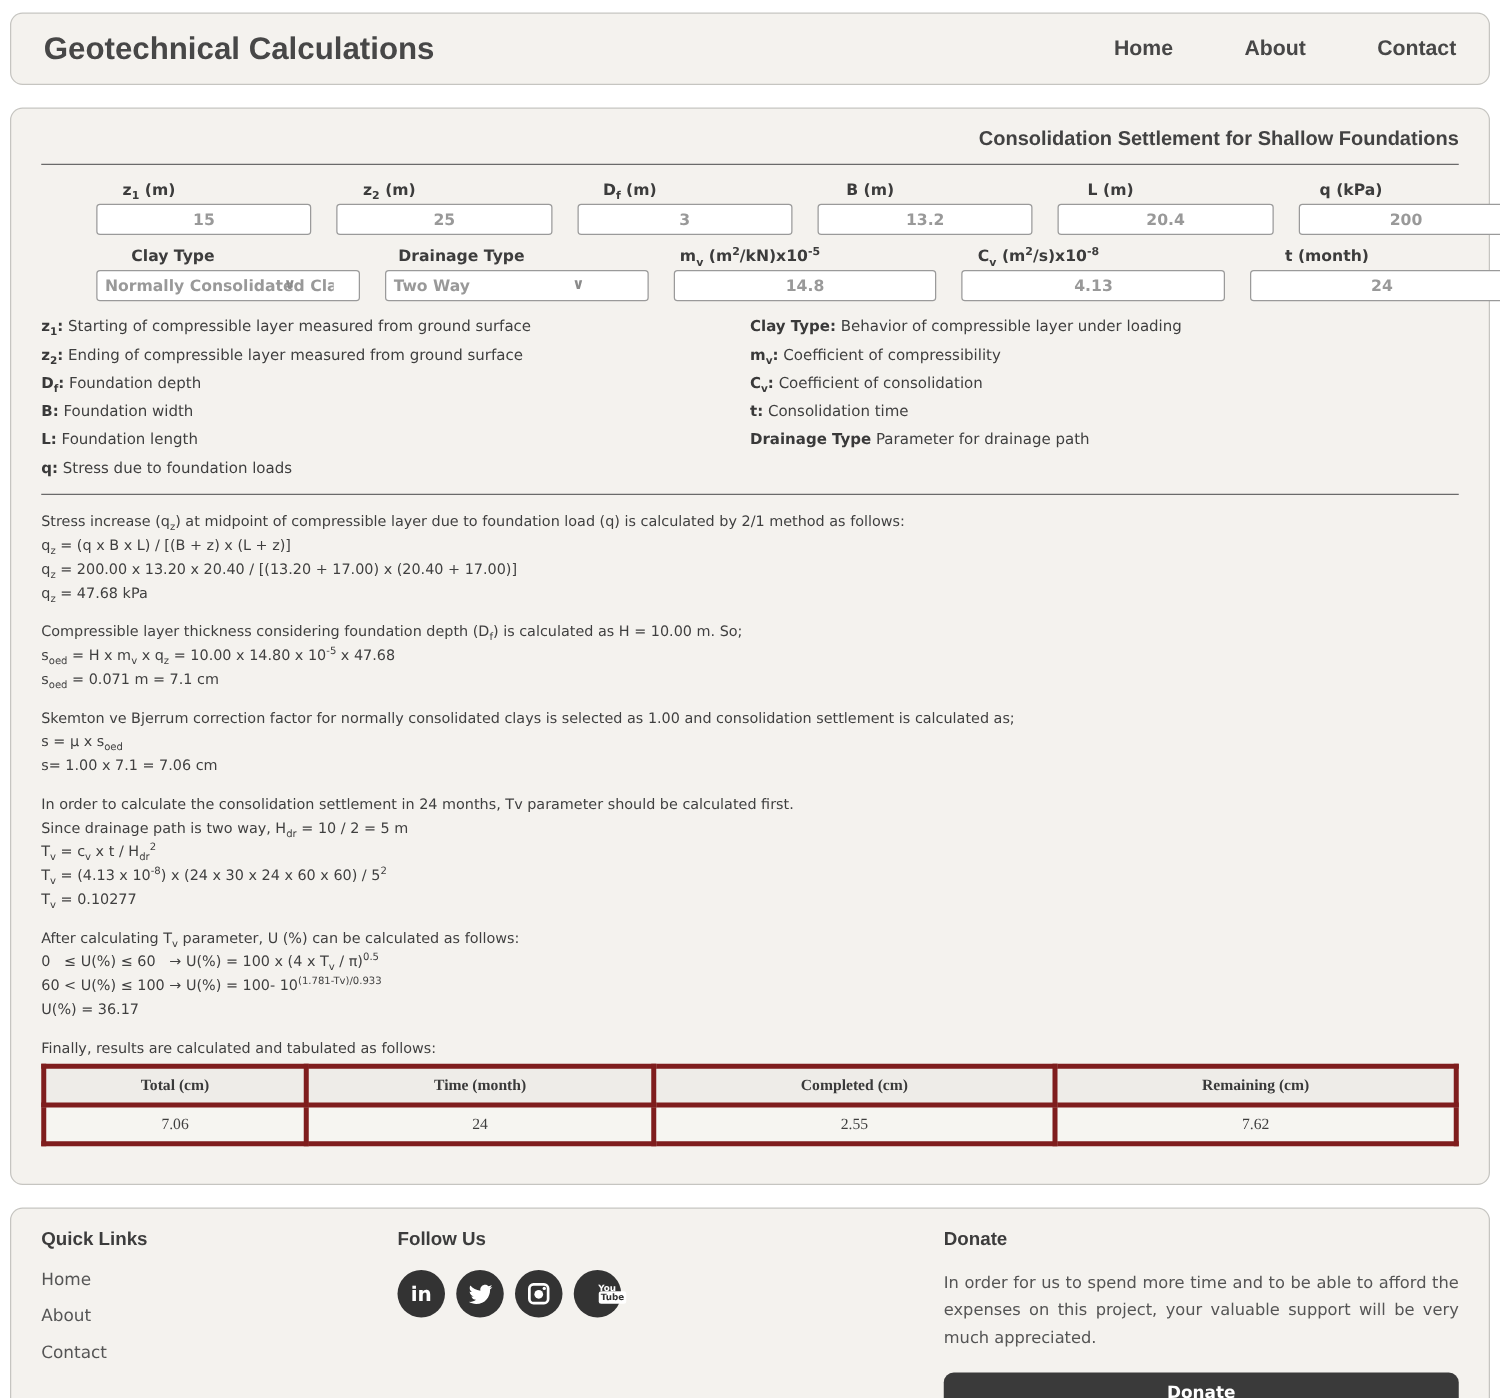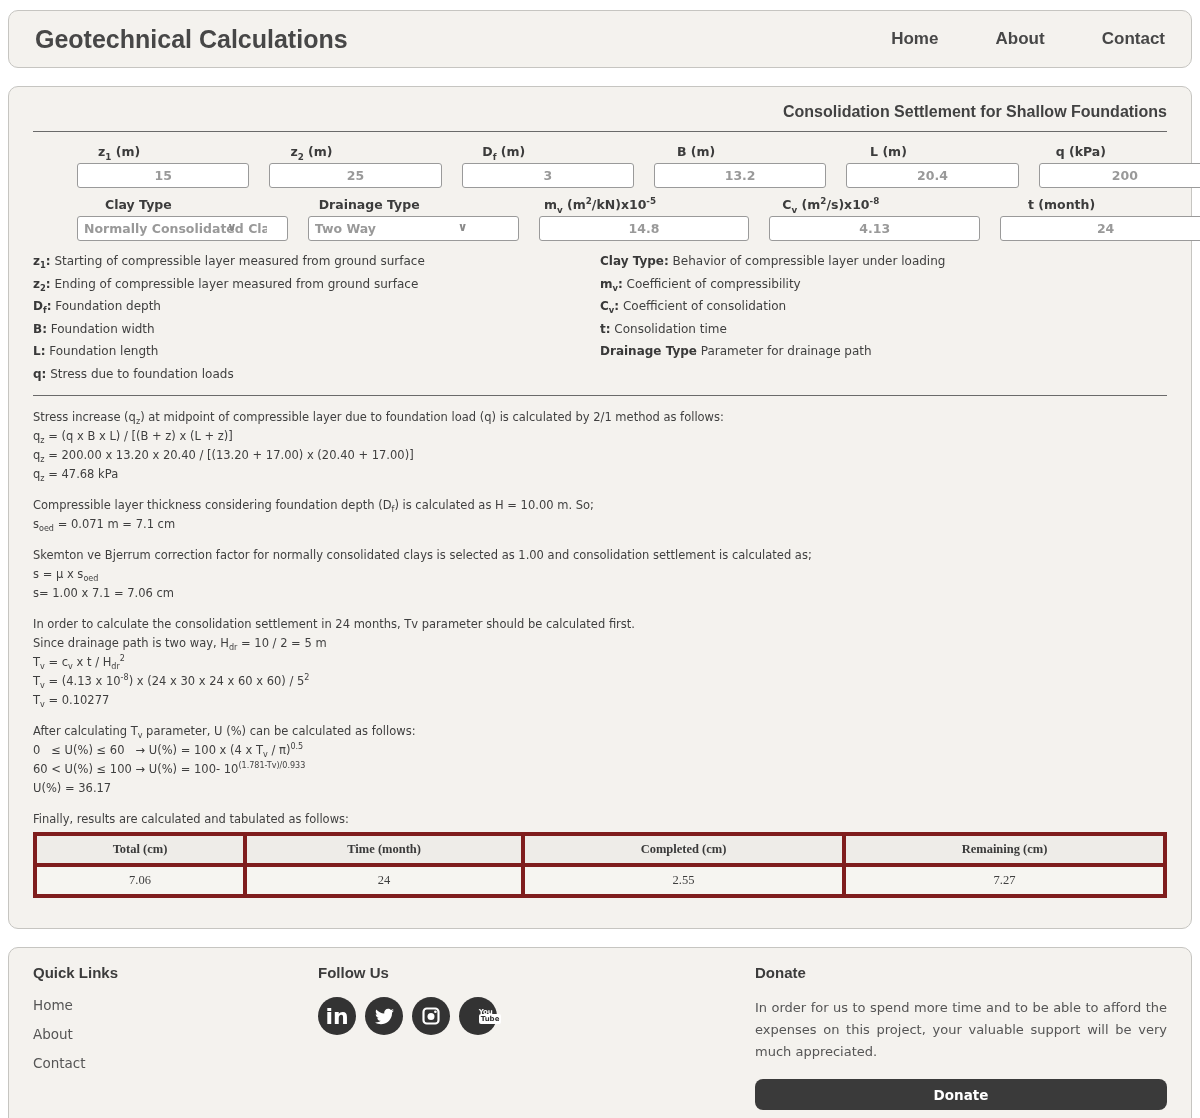--- a/index.html
+++ b/index.html
@@ -69,21 +69,21 @@
   .f-heading {
     font-family: "Liberation Sans", sans-serif; font-weight: bold;
     font-size: 15px; color: #3c3c3c; margin-bottom: 16px;
   }
   .f-link { display: block; font-size: 13.5px; color: #555; text-decoration: none; margin-bottom: 13px; }
   .social-row { display: flex; gap: 9px; }
   .social {
     width: 38px; height: 38px; border-radius: 50%; background: #333;
     display: flex; align-items: center; justify-content: center; color: #fff; cursor: pointer;
   }
-  .li-glyph { font-weight: bold; font-size: 22px; }
+  .li-glyph { font-weight: bold; font-size: 16px; }
   .yt-glyph { font-size: 7px; line-height: 7px; text-align: left; font-weight: bold; margin-left: 24px; }
   .yt-glyph .tube { background: #fff; color: #333; border-radius: 2px; padding: 1px 2px; margin-top: 1px; }
   .donate-text { font-size: 13px; color: #555; line-height: 22px; text-align: justify; margin: 0 0 16px; }
   .donate-btn {
     width: 100%; height: 31px; border: none; border-radius: 8px; background: #3a3a3a;
     color: #fff; font-weight: bold; font-size: 13.5px; font-family: inherit; cursor: pointer;
   }
 </style>
 </head>
 <body>
@@ -183,20 +183,21 @@
 
   <div class="calc-text">
     <div class="block">
       <div class="calc-line">Stress increase (q<sub>z</sub>) at midpoint of compressible layer due to foundation load (q) is calculated by 2/1 method as follows:</div>
       <div class="calc-line">q<sub>z</sub> = (q x B x L) / [(B + z) x (L + z)]</div>
       <div class="calc-line">q<sub>z</sub> = 200.00 x 13.20 x 20.40 / [(13.20 + 17.00) x (20.40 + 17.00)]</div>
       <div class="calc-line">q<sub>z</sub> = 47.68 kPa</div>
     </div>
     <div class="block">
       <div class="calc-line">Compressible layer thickness considering foundation depth (D<sub>f</sub>) is calculated as H = 10.00 m. So;</div>
+      <div class="calc-line">s<sub>oed</sub> = H x m<sub>v</sub> x q<sub>z</sub> = 10.00 x 14.80 x 10<sup>-5</sup> x 47.68</div>
       <div class="calc-line">s<sub>oed</sub> = 0.071 m = 7.1 cm</div>
     </div>
     <div class="block">
       <div class="calc-line">Skemton ve Bjerrum correction factor for normally consolidated clays is selected as 1.00 and consolidation settlement is calculated as;</div>
       <div class="calc-line">s = µ x s<sub>oed</sub></div>
       <div class="calc-line">s= 1.00 x 7.1 = 7.06 cm</div>
     </div>
     <div class="block">
       <div class="calc-line">In order to calculate the consolidation settlement in 24 months, Tv parameter should be calculated first.</div>
       <div class="calc-line">Since drainage path is two way, H<sub>dr</sub> = 10 / 2 = 5 m</div>
@@ -217,21 +218,21 @@
             <tr>
           <th>Total (cm)</th>
           <th>Time (month)</th>
           <th>Completed (cm)</th>
           <th>Remaining (cm)</th>
         </tr>
         <tr>
           <td>7.06</td>
           <td>24</td>
           <td>2.55</td>
-          <td>7.27</td>
+          <td>7.62</td>
         </tr>
       </tbody>
         </table>
     </div>
   </div>
 </main>
 
 <footer class="panel site-footer">
   <div class="f-col1">
     <div class="f-heading">Quick Links</div>

